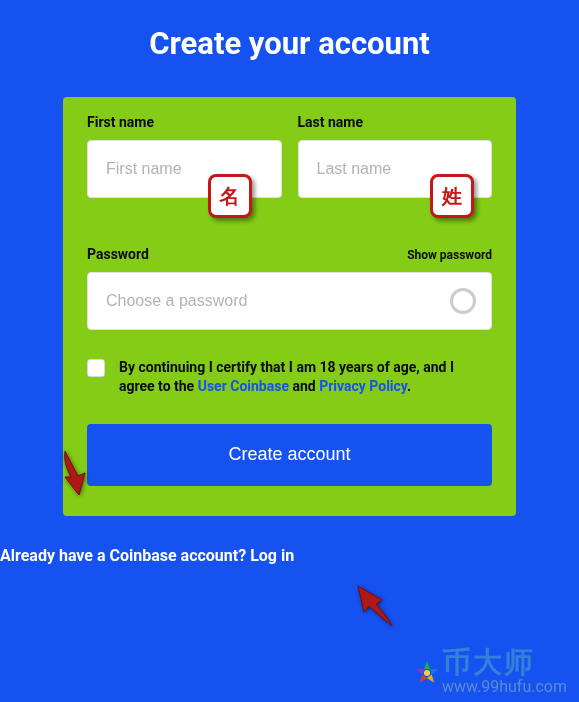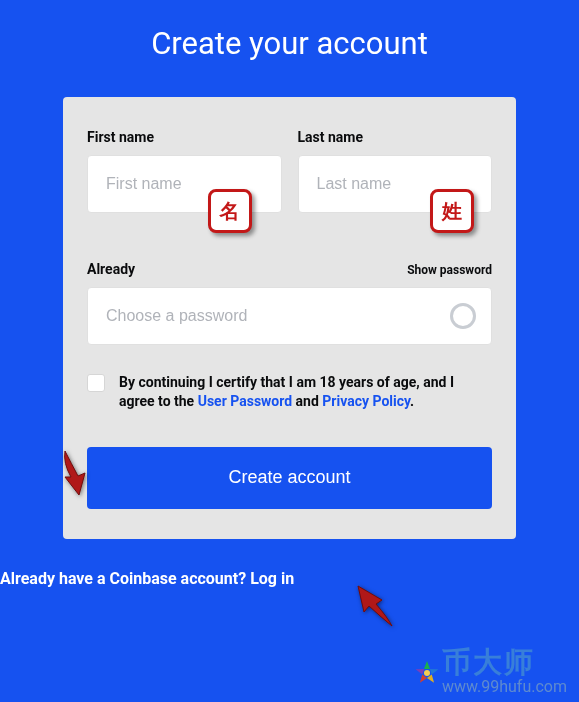--- a/index.html
+++ b/index.html
@@ -11,29 +11,29 @@
       font-family: -apple-system, BlinkMacSystemFont, "Segoe UI", Roboto, Helvetica, Arial, sans-serif;
       background: #1652f0;
       width: 579px;
       height: 702px;
       overflow: hidden;
       position: relative;
     }
     .page-title {
       color: #fff;
       font-size: 31px;
-      font-weight: 400;
+      font-weight: 700;
       text-align: center;
       padding-top: 25px;
       padding-bottom: 35px;
     }
     .form-card {
-      background: #e5e5e5;
+      background: #84cc16;
       margin: 0 63px;
-      padding: 32px 24px 30px 24px;
+      padding: 17px 24px 30px 24px;
       border-radius: 4px;
     }
     .row {
       display: flex;
       gap: 16px;
     }
     .col {
       flex: 1;
       position: relative;
     }
@@ -117,21 +117,20 @@
     .create-btn {
       width: 100%;
       height: 62px;
       background: #1652f0;
       color: #fff;
       font-size: 18px;
       font-weight: 500;
       border: none;
       border-radius: 4px;
       cursor: pointer;
-      margin-top: 8px;
     }
     .already {
       color: #fff;
       font-size: 16px;
       font-weight: 700;
       margin-top: 30px;
     }
     .already .login-link {
       color: #fff;
       cursor: pointer;
@@ -237,33 +236,33 @@
 
   <div class="spacer"></div>
 
   <div>
   </div>
 
   <div class="spacer"></div>
 
   <div>
     <div class="password-row">
-      <label class="field-label" style="margin-bottom:0">Already</label>
+      <label class="field-label" style="margin-bottom:0">Password</label>
       <span class="show-password">Show password</span>
     </div>
     <div class="password-wrap">
       <input type="password" class="text-input" placeholder="Choose a password" style="">
       <div class="password-circle"></div>
     </div>
   </div>
 
   <div class="cert-row">
     <div class="cert-checkbox"></div>
     <div class="cert-text">
-      <span>By continuing I certify that I am 18 years of age, and I agree to the </span><span class="link">User Password</span><span> and </span><span class="link">Privacy Policy</span><span>.</span>
+      <span>By continuing I certify that I am 18 years of age, and I agree to the </span><span class="link">User Coinbase</span><span> and </span><span class="link">Privacy Policy</span><span>.</span>
     </div>
   </div>
 
   <button class="create-btn">Create account</button>
 </div>
 
 <div class="already">
   <span>Already have a Coinbase account? </span><span class="login-link">Log in</span>
 </div>
 

